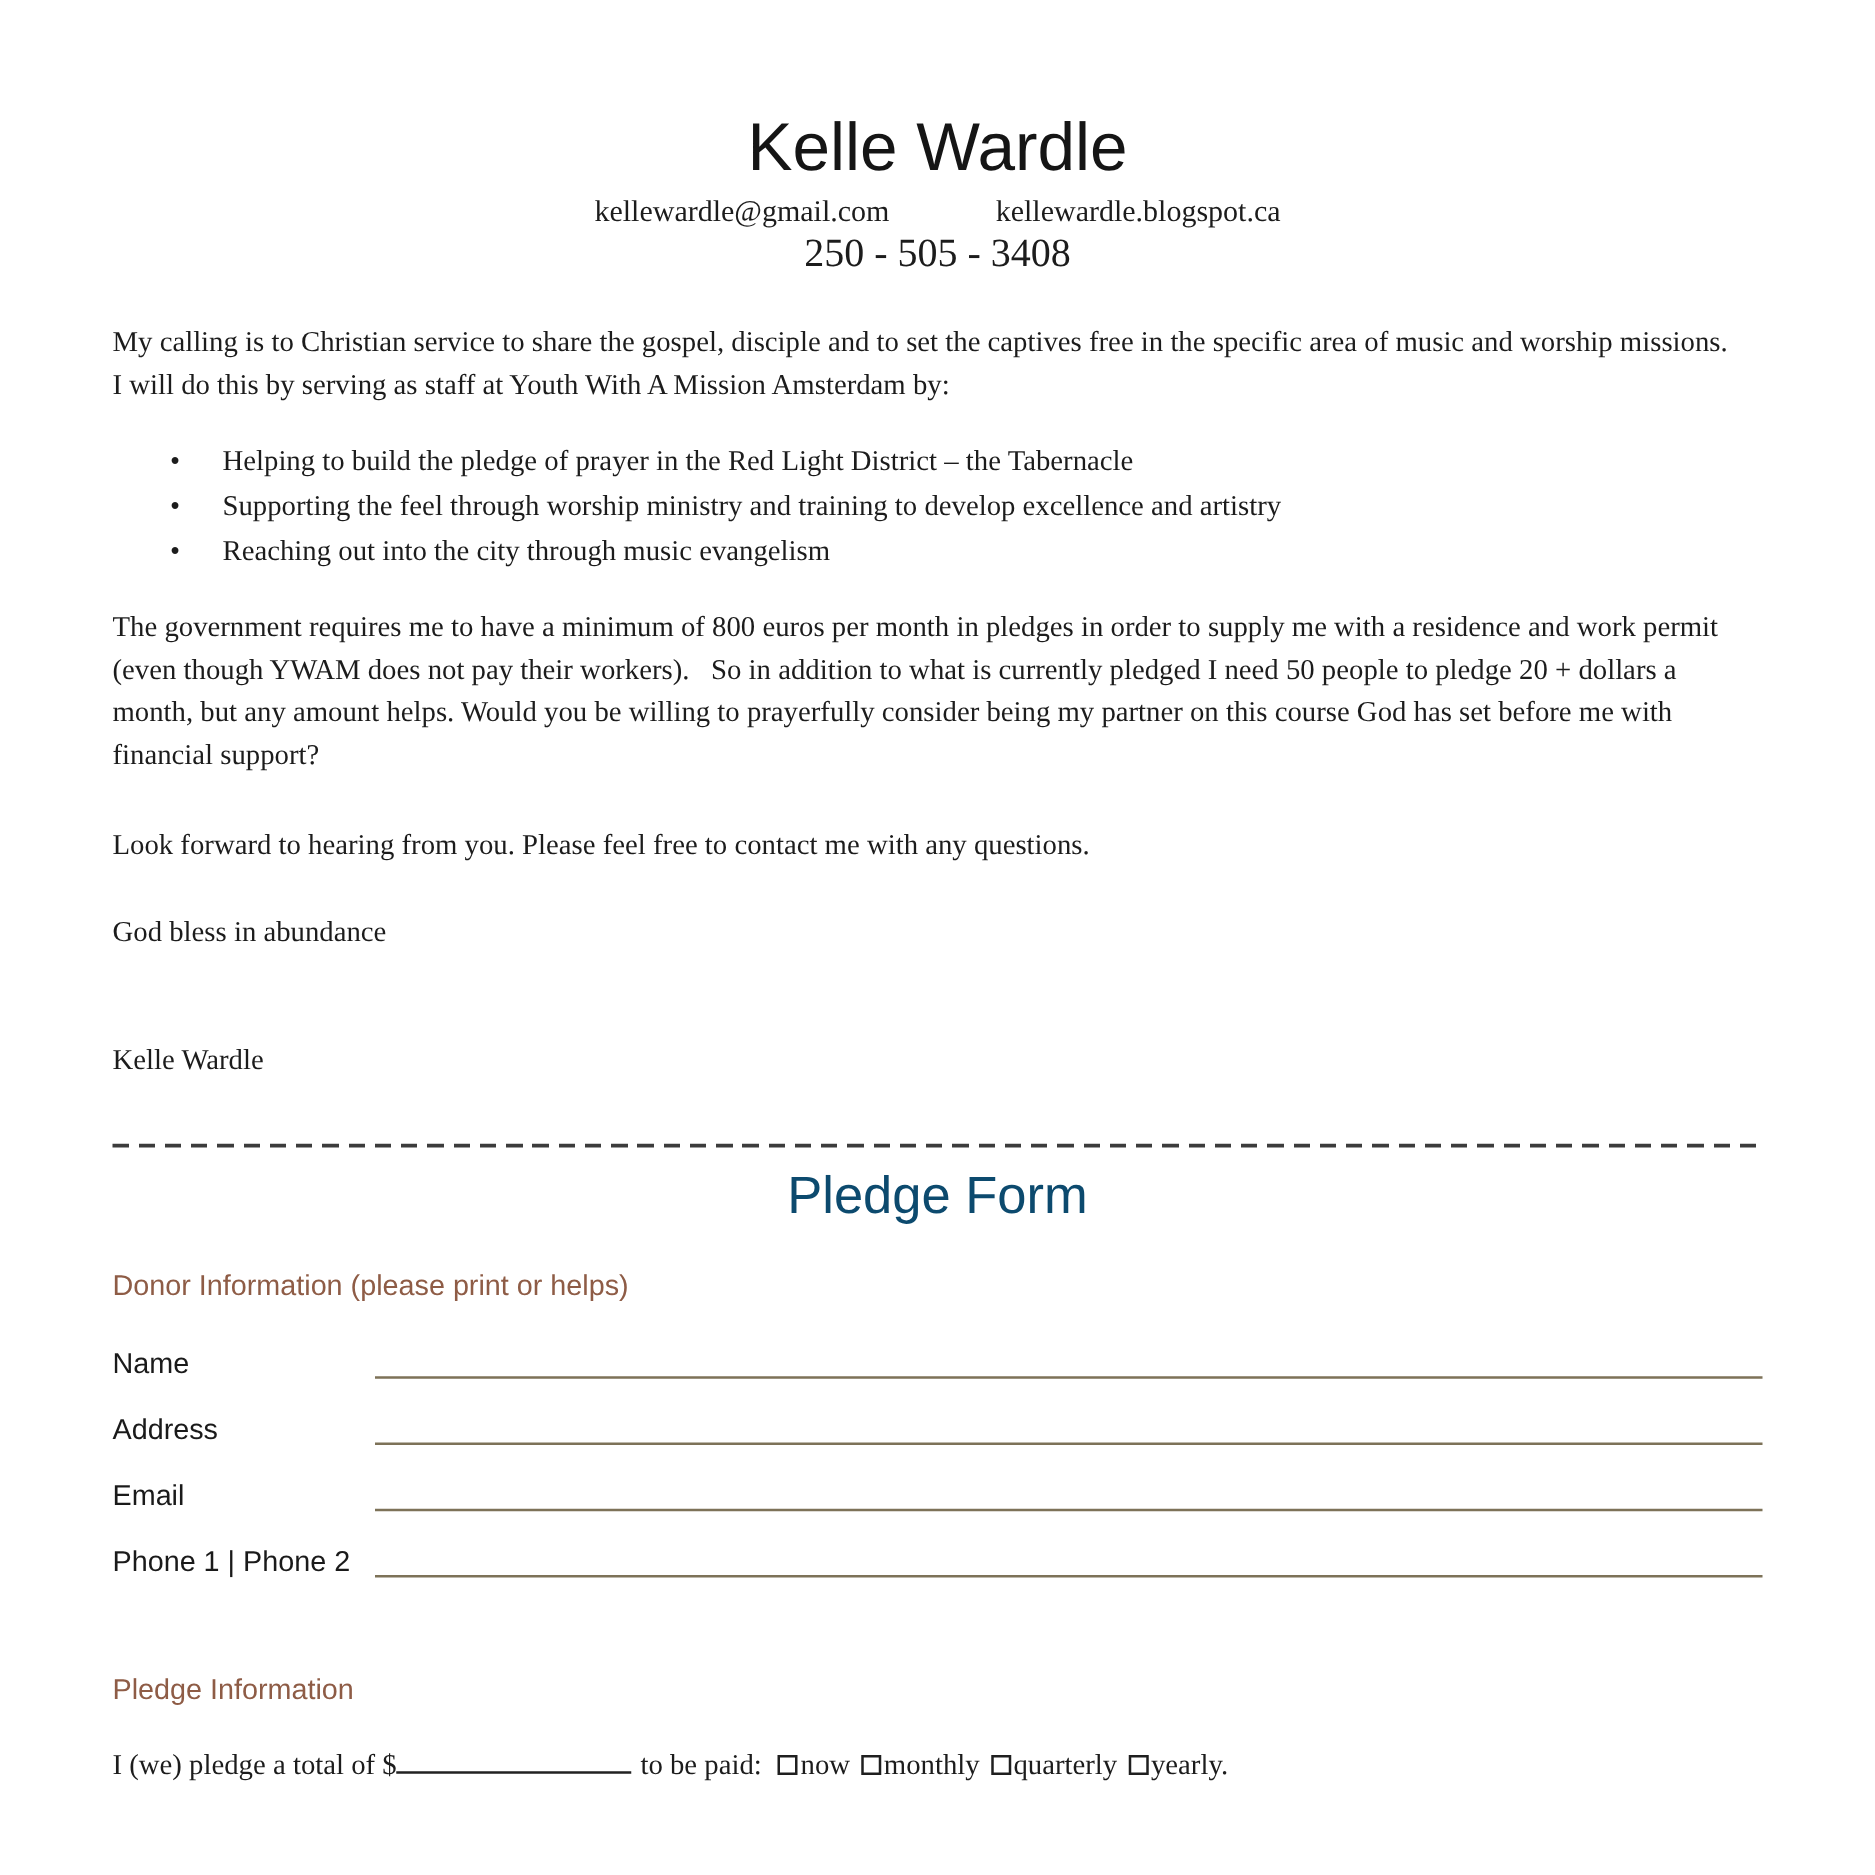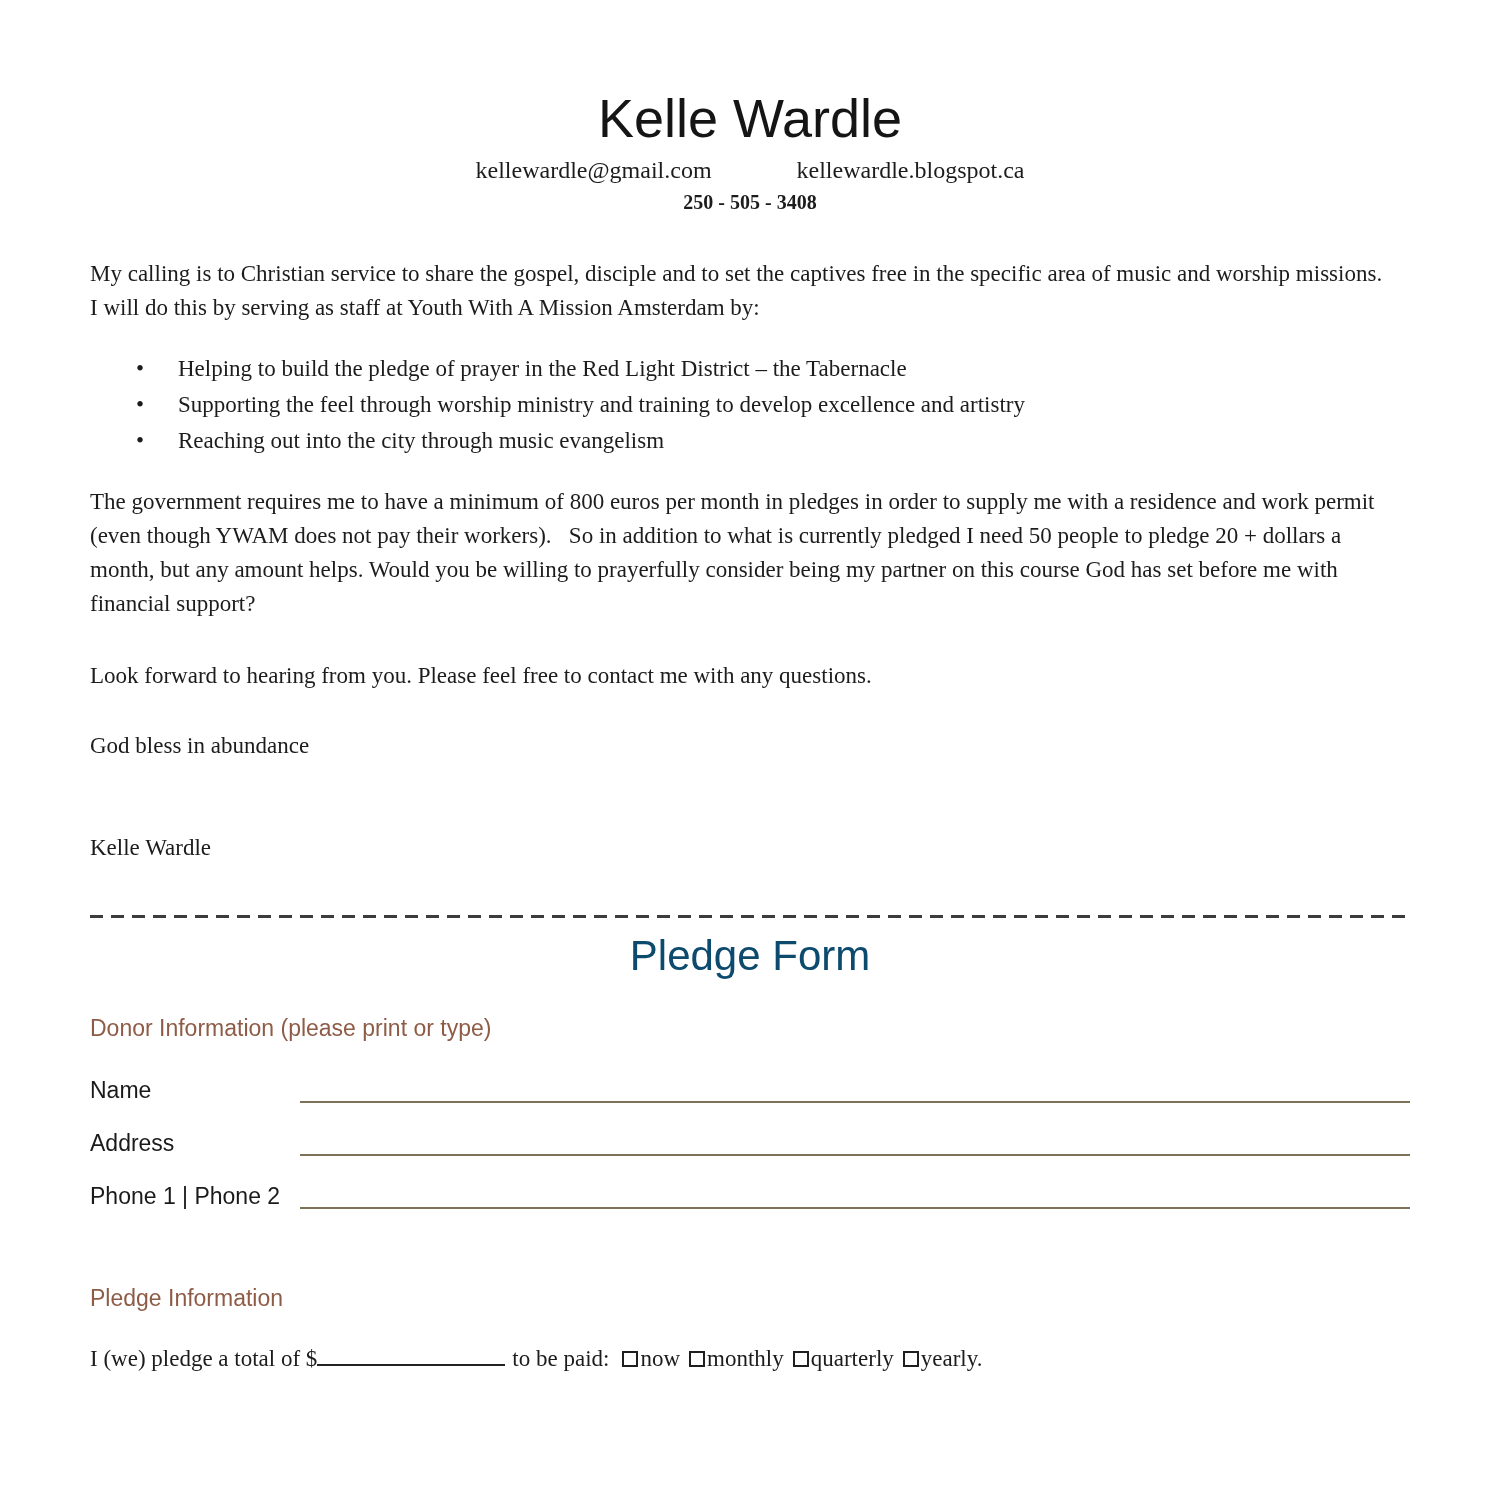--- a/index.html
+++ b/index.html
@@ -28,21 +28,21 @@
   }
   .contact-row {
     display: flex;
     justify-content: center;
     gap: 85px;
     margin-top: 8px;
     font-size: 24px;
     line-height: 30px;
     align-items: center;
   }
-  .phone-line { margin-top: 2px; font-size: 20px; line-height: 30px; font-weight: bold; }
+  .phone-line { margin-top: 2px; font-size: 32px; line-height: 30px; }
 
   
   .letter { margin-top: 40px; font-size: 23px; line-height: 34px; }
   .letter p { margin: 0; }
   .para-support { margin-top: 26px !important; }
   .para-invite  { margin-top: 38px !important; }
   .para-closing { margin-top: 36px !important; }
   .para-signature { margin-top: 68px !important; }
 
   ul.bullet-list {
@@ -157,29 +157,33 @@
     <p class="para-invite">Look forward to hearing from you. Please feel free to contact me with any questions.</p>
     <p class="para-closing">God bless in abundance</p>
     <p class="para-signature">Kelle Wardle</p>
   </main>
 
   <div class="dashed-divider"></div>
 
   <section>
     <h2 class="pledge-title">Pledge Form</h2>
 
-    <h3 class="section-heading">Donor Information (please print or type)</h3>
+    <h3 class="section-heading">Donor Information (please print or helps)</h3>
 
     <div class="fields">
       <div class="field-row">
         <span class="field-label">Name</span>
         <span class="field-line"></span>
       </div>
       <div class="field-row">
         <span class="field-label">Address</span>
+        <span class="field-line"></span>
+      </div>
+      <div class="field-row">
+        <span class="field-label">Email</span>
         <span class="field-line"></span>
       </div>
       <div class="field-row">
         <span class="field-label">Phone 1 | Phone 2</span>
         <span class="field-line"></span>
       </div>
     </div>
 
     <h3 class="section-heading pledge-info">Pledge Information</h3>
 

